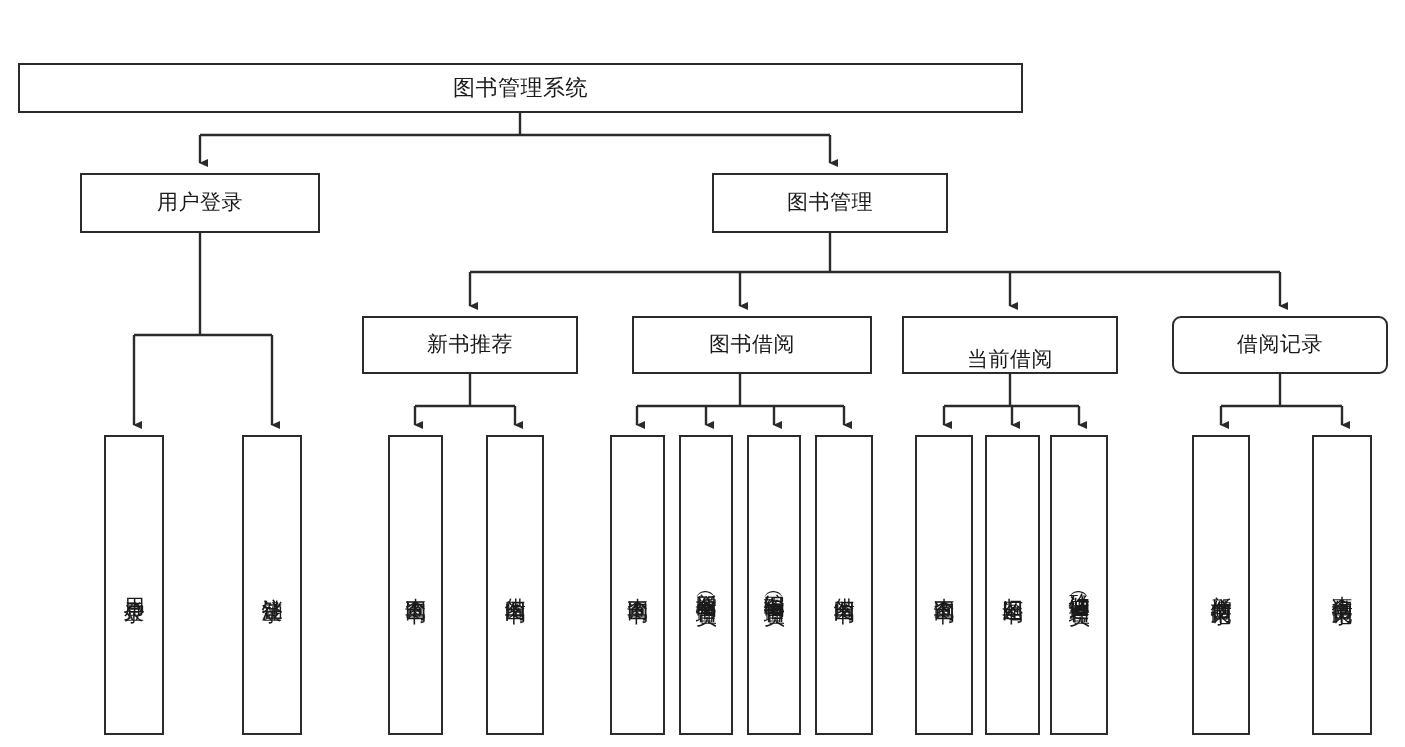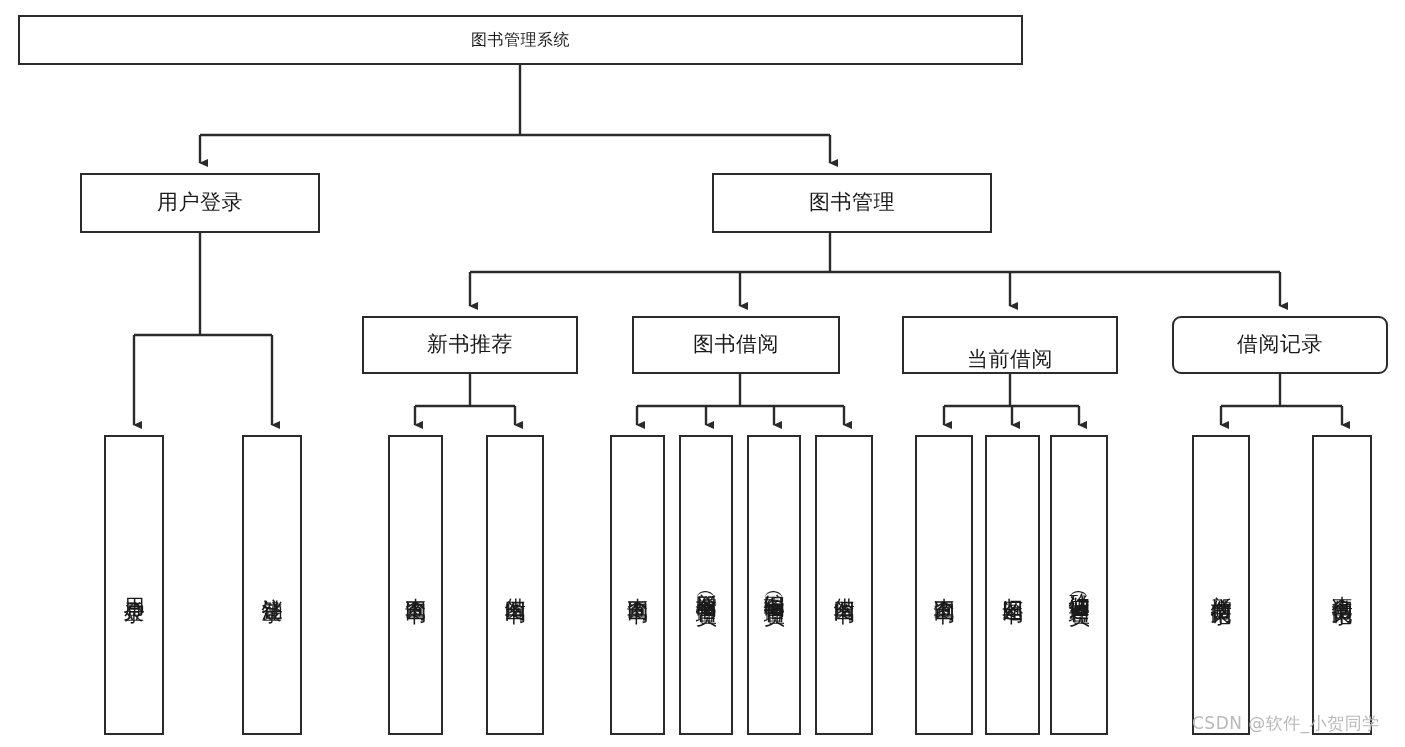--- a/index.html
+++ b/index.html
@@ -51,21 +51,22 @@
     padding: 4px 0;
     text-align: center;
   }
   .node-v .vlabel {
     writing-mode: vertical-rl;
     text-orientation: upright;
     display: block;
     max-height: 100%;
   }
   #root-node {
-    font-size: 16px;
+    font-size: 22px;
+    margin-top: 48px;
   }
   #watermark {
     position: absolute;
     left: 1192px;
     top: 712px;
     font-size: 17px;
     color: #b9b9b9;
     white-space: nowrap;
     letter-spacing: 0.5px;
   }
@@ -118,27 +119,27 @@
       </g>
   </svg>
 
   <div id="nodes-layer">
       <div class="node node-h" id="root-node" style="left: 18px; top: 15px; width: 1005px; height: 50px;">
         <span>图书管理系统</span>
       </div>
       <div class="node node-h" style="left: 80px; top: 173px; width: 240px; height: 60px;">
         <span>用户登录</span>
       </div>
-      <div class="node node-h" style="left: 712px; top: 173px; width: 280px; height: 60px;">
+      <div class="node node-h" style="left: 712px; top: 173px; width: 236px; height: 60px;">
         <span>图书管理</span>
       </div>
       <div class="node node-h" style="left: 362px; top: 316px; width: 216px; height: 58px;">
         <span>新书推荐</span>
       </div>
-      <div class="node node-h" style="left: 632px; top: 316px; width: 208px; height: 58px;">
+      <div class="node node-h" style="left: 632px; top: 316px; width: 240px; height: 58px;">
         <span>图书借阅</span>
       </div>
       <div class="node node-h" style="left: 902px; top: 316px; width: 216px; height: 58px; align-items: flex-end;">
         <span>当前借阅</span>
       </div>
       <div class="node node-h" style="left: 1172px; top: 316px; width: 216px; height: 58px; border-radius: 9px;">
         <span>借阅记录</span>
       </div>
       <div class="node node-v" style="left: 104px; top: 435px; width: 60px; height: 300px;">
         <span class="vlabel">用户登录</span>
@@ -174,15 +175,14 @@
         <span class="vlabel">确认归还（管理员）</span>
       </div>
       <div class="node node-v" style="left: 1192px; top: 435px; width: 58px; height: 300px;">
         <span class="vlabel">新增借阅记录</span>
       </div>
       <div class="node node-v" style="left: 1312px; top: 435px; width: 60px; height: 300px;">
         <span class="vlabel">查询借阅记录</span>
       </div>
     </div>
 
-  <div id="watermark">CSDN @软件_小贺同学</div>
 
 </div>
 
 </body></html>

